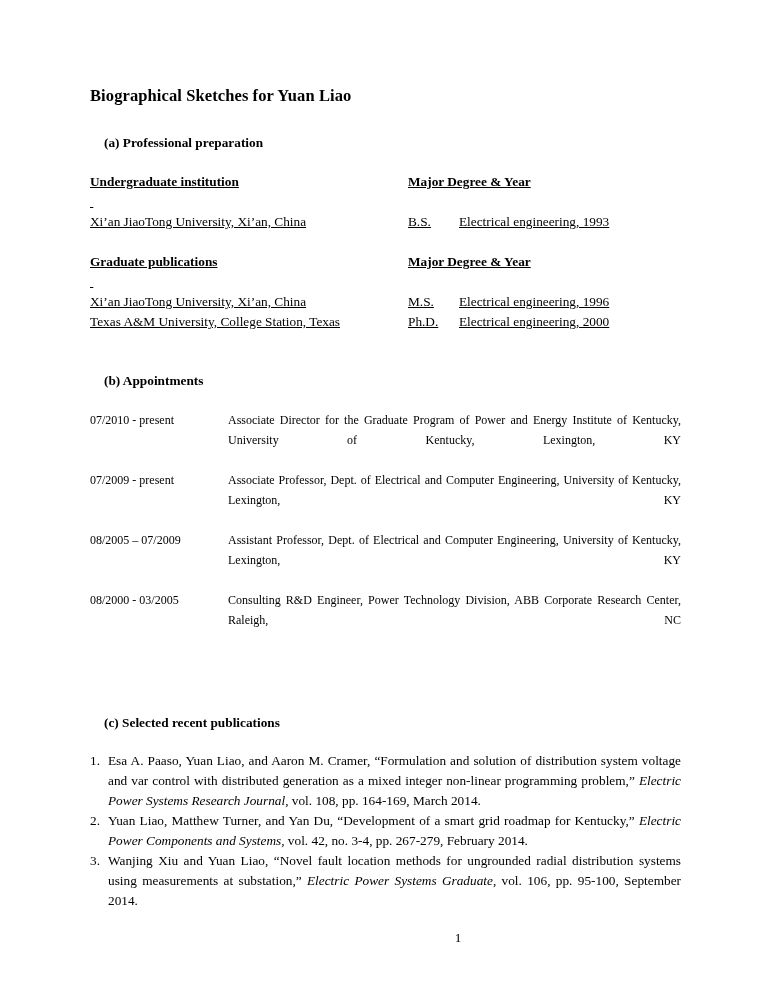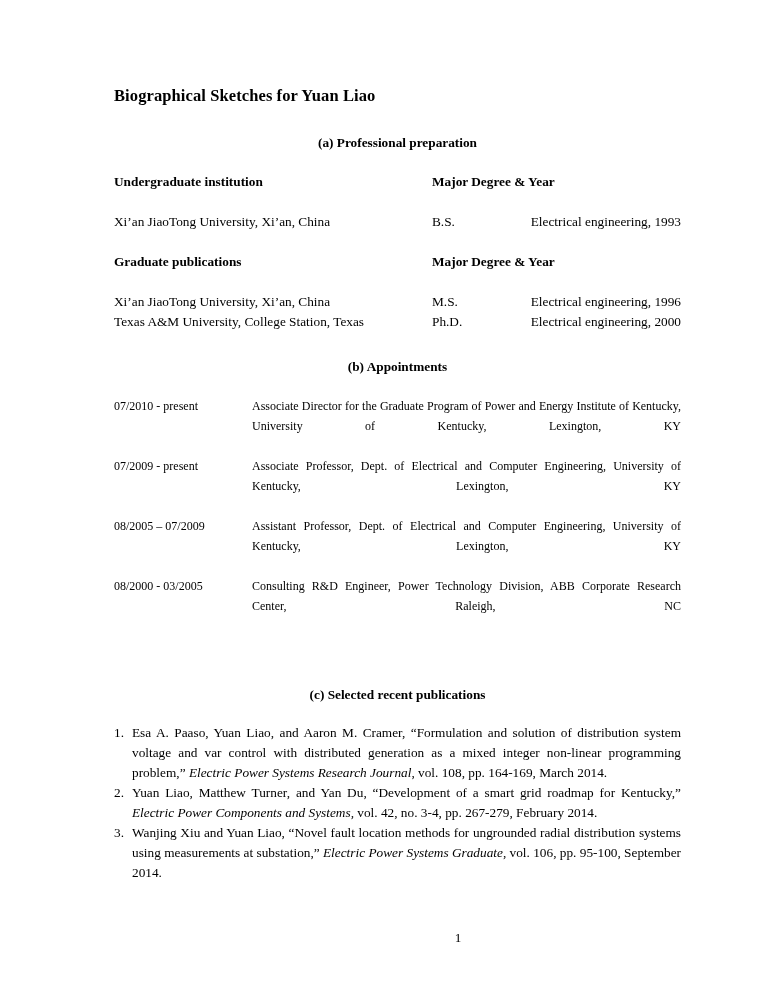--- a/index.html
+++ b/index.html
@@ -14,55 +14,55 @@
     font-family: "Liberation Serif", "DejaVu Serif", serif;
     color: #000000;
     -webkit-font-smoothing: antialiased;
   }
   .page {
     position: absolute;
     left: 0; top: 0;
     width: 768px;
     height: 994px;
     box-sizing: border-box;
-    padding: 86px 87px 0 114px;
+    padding: 86px 87px 0 90px;
   }
   .doc-title {
     font-size: 16.5px;
     font-weight: bold;
     line-height: 20px;
     margin: 0 0 27px 0;
     letter-spacing: 0.1px;
   }
   .section-heading {
     font-size: 13.3px;
     font-weight: bold;
     line-height: 20px;
-    margin: 0;
-    text-align: center;
+    margin: 14px;
   }
   .sec-a-heading { margin-bottom: 19px; }
   .sec-b-heading { margin-bottom: 19px; }
   .sec-c-heading { margin-bottom: 18px; }
 
   
   .edu-table {
     border-collapse: collapse;
     width: 100%;
     font-size: 13.3px;
     line-height: 20px;
   }
   .edu-table td {
     padding: 0;
     vertical-align: top;
     white-space: nowrap;
+    text-decoration: underline;
   }
   .col-inst { width: 318px; }
   .col-deg  { width: 51px; }
-  .col-major{ width: auto; text-align: right; }
+  .col-major{ width: auto; }
   .edu-table tr.hdr td { font-weight: bold; }
   .spacer-row td { height: 20px; line-height: 20px; font-size: 13.3px; }
   .gap-after-ug { height: 20px; }
 
   
   .appt-table {
     border-collapse: collapse;
     width: 100%;
     font-size: 12px;
     line-height: 20px;

